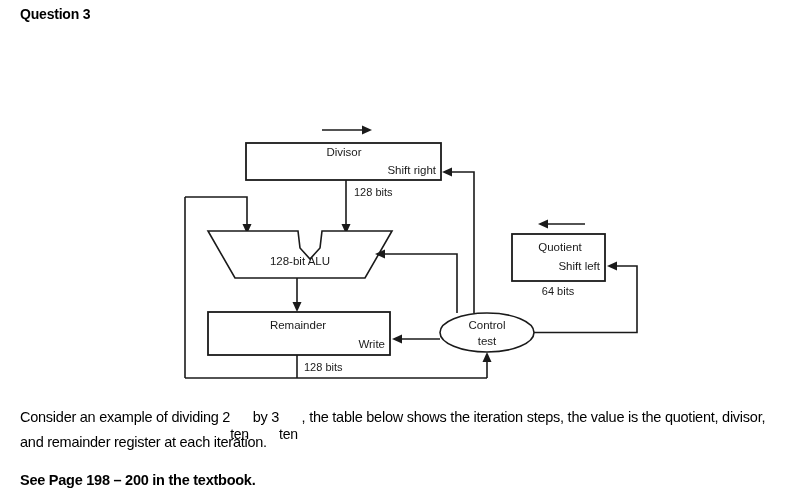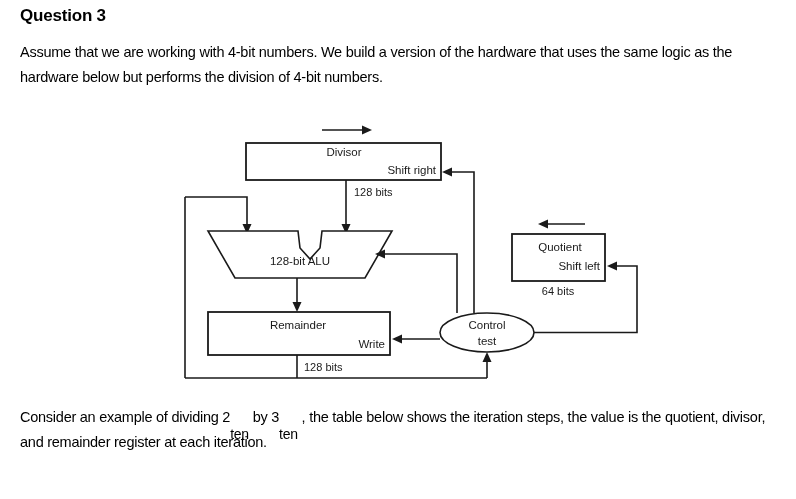--- a/index.html
+++ b/index.html
@@ -17,21 +17,21 @@
   }
   #page {
     position: relative;
     width: 796px;
     height: 499px;
   }
   .q-title {
     position: absolute;
     left: 20px;
     top: 6px;
-    font-size: 17px;
+    font-size: 14px;
     font-weight: bold;
     letter-spacing: -0.2px;
   }
   .para {
     position: absolute;
     font-size: 14.5px;
     line-height: 25px;
     letter-spacing: -0.25px;
   }
   #para-intro {
@@ -74,21 +74,20 @@
     fill: #1a1a1a;
   }
 </style>
 </head>
 <body>
 
 <div id="page">
 
   <div class="q-title">Question 3</div>
 
-  <div class="para" id="para-intro">Assume that we are working with 4-bit numbers. We build a version of the hardware that uses the same logic as the hardware below but performs the division of 4-bit numbers.</div>
 
   <div id="diagram">
     <svg width="796" height="300" viewBox="0 0 796 300" xmlns="http://www.w3.org/2000/svg">
       <g fill="none" stroke="#1a1a1a" stroke-width="1.6" stroke-linecap="butt">
 
         <g>
           <line x1="322" y1="30" x2="362" y2="30" stroke-width="1.6"></line>
           <polygon points="362,25.5 372,30 362,34.5" fill="#1a1a1a" stroke="none"></polygon>
         </g>
 
@@ -167,14 +166,15 @@
       <text class="svg-label" x="600" y="170" text-anchor="end">Shift left</text>
       <text class="svg-label-bits" x="558" y="195" text-anchor="middle">64 bits</text>
 
       <text class="svg-label" x="487" y="229" text-anchor="middle">Control</text>
       <text class="svg-label" x="487" y="245" text-anchor="middle">test</text>
     </svg>
   </div>
 
   <div class="para" id="para-consider"><span>Consider an example of dividing 2</span><sub>ten</sub><span> by 3</span><sub>ten</sub><span> , the table below shows the iteration steps, the value is the quotient, divisor, and remainder register at each iteration.</span></div>
 
+  <div class="para" id="para-seepage">See Page 198 – 200 in the textbook.</div>
 
 </div>
 
 </body></html>

